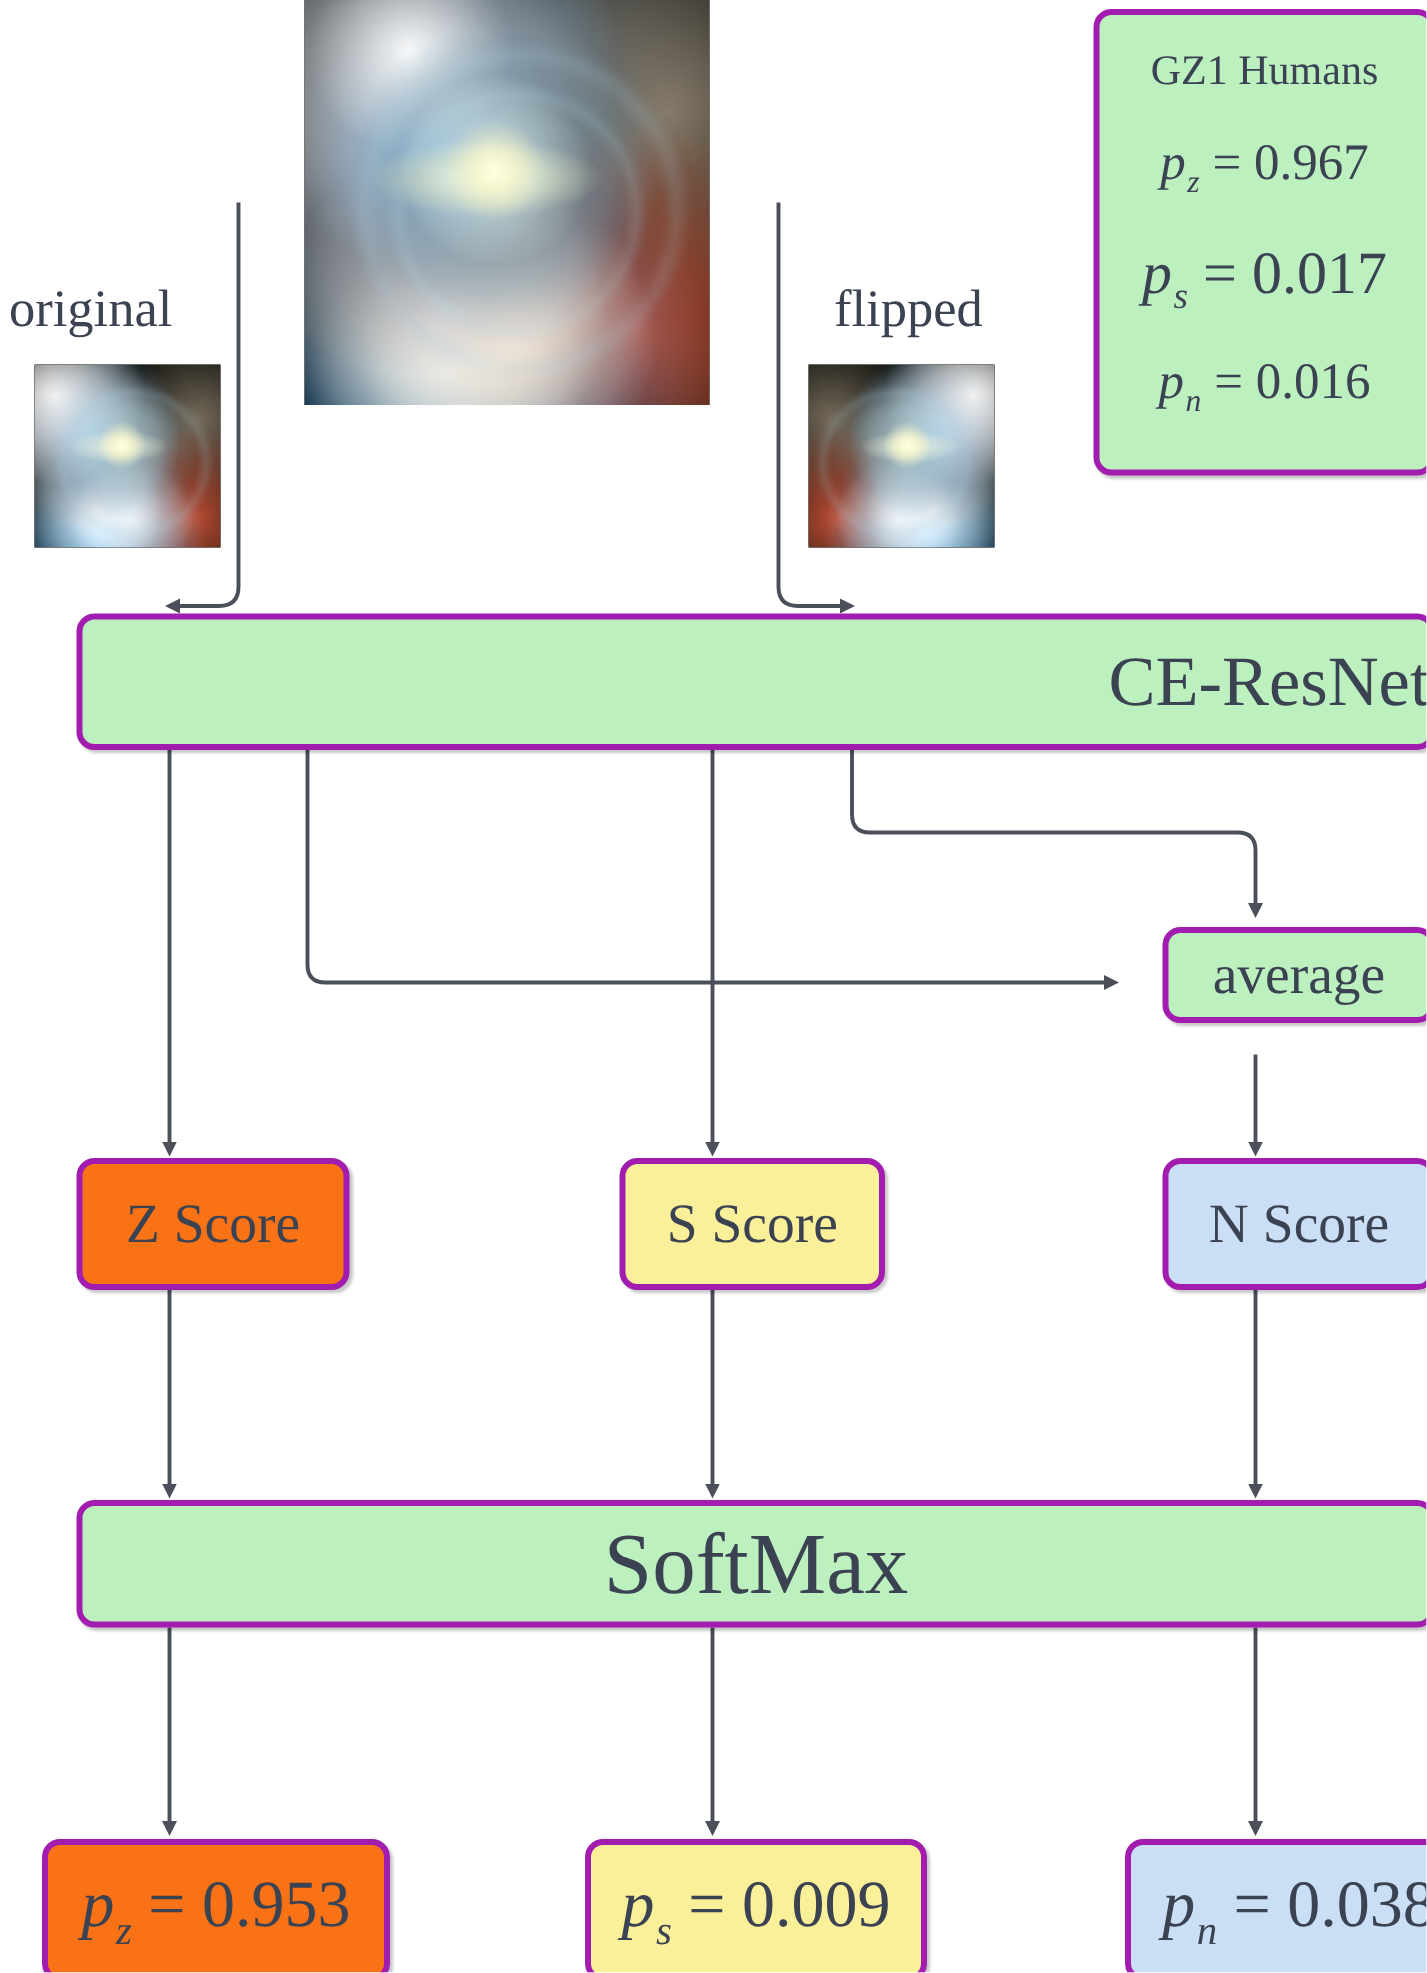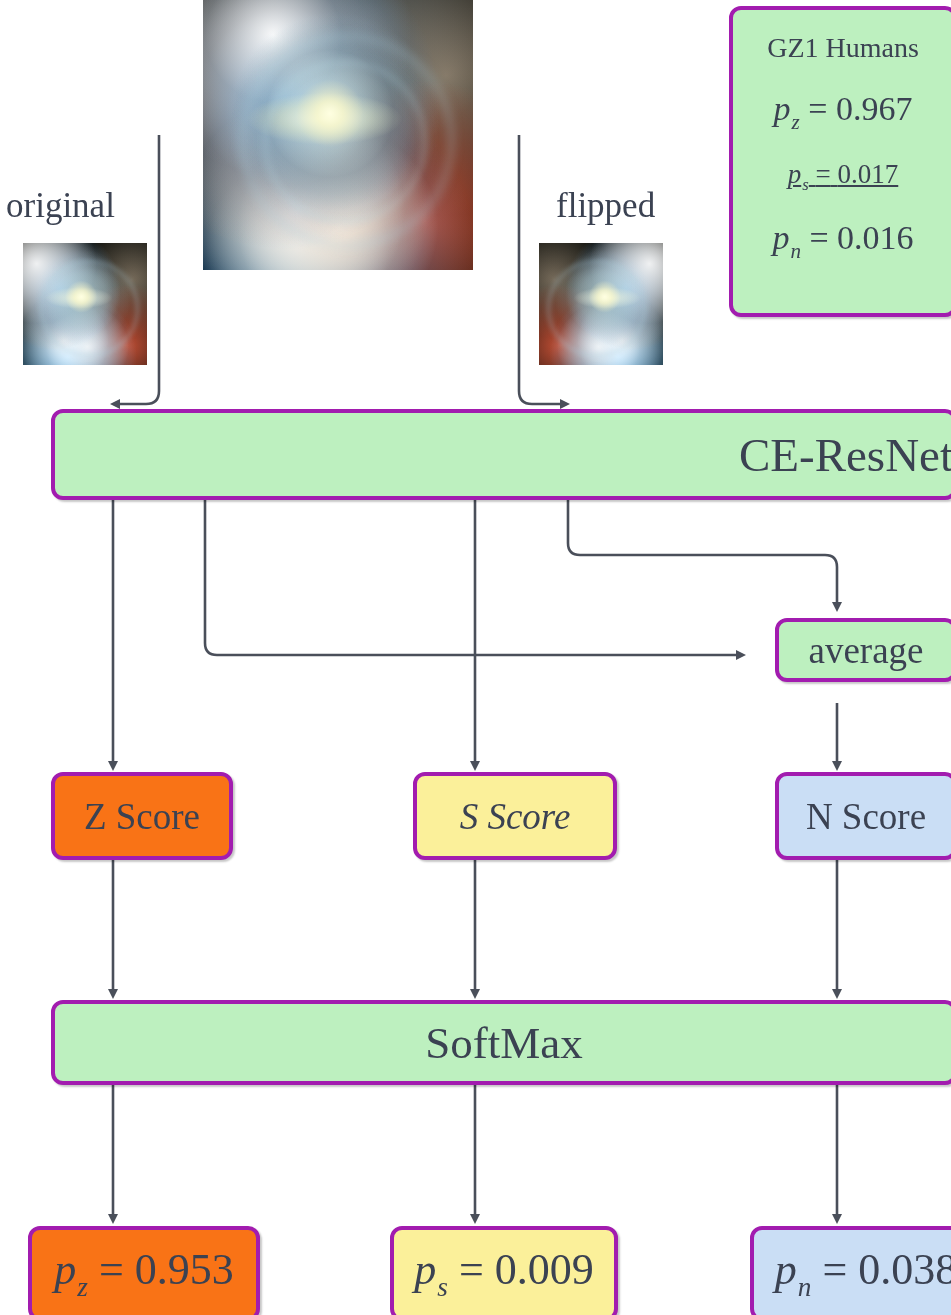--- a/index.html
+++ b/index.html
@@ -95,21 +95,21 @@
 
   <div class="box green" style="left:701px;top:6px;width:228px;height:311px;flex-direction:column;justify-content:flex-start;padding-top:22px;">
     <div class="lbl" style="font-size:28px;">GZ1 Humans</div>
 
     <div class="lbl" style="font-size:34px;margin-top:26px;">
       <span class="mathp">p</span><span class="sub">z</span>
       <span class="eq">=</span>
       <span class="eq">0.967</span>
     </div>
 
-    <div class="lbl" style="font-size:27px;margin-top:24px;text-decoration:underline;">
+    <div class="lbl" style="font-size:40px;margin-top:24px;">
       <span class="mathp">p</span><span class="sub">s</span>
       <span class="eq">=</span>
       <span class="eq">0.017</span>
     </div>
 
     <div class="lbl" style="font-size:34px;margin-top:24px;">
       <span class="mathp">p</span><span class="sub">n</span>
       <span class="eq">=</span>
       <span class="eq">0.016</span>
     </div>
@@ -156,30 +156,30 @@
   </div>
 
   <div class="box green" style="left:747px;top:618px;width:182px;height:64px;">
     <span class="lbl" style="font-size:37px;">average</span>
   </div>
 
   <div class="box pink" style="left:23px;top:772px;width:182px;height:88px;">
     <span class="lbl" style="font-size:37px;">Z Score</span>
   </div>
 
-  <div class="box yellow" style="left:385px;top:772px;width:204px;height:88px;font-style:italic;">
+  <div class="box yellow" style="left:385px;top:772px;width:177px;height:88px;">
     <span class="lbl" style="font-size:37px;">S Score</span>
   </div>
 
   <div class="box blue" style="left:747px;top:772px;width:182px;height:88px;">
     <span class="lbl" style="font-size:37px;">N Score</span>
   </div>
 
   <div class="box green" style="left:23px;top:1000px;width:906px;height:85px;">
-    <span class="lbl" style="font-size:45px;">SoftMax</span>
+    <span class="lbl" style="font-size:58px;">SoftMax</span>
   </div>
 
   <div class="box pink" style="left:0px;top:1226px;width:232px;height:95px;">
     <span class="lbl" style="font-size:44px;">
       <span class="mathp">p</span><span class="sub">z</span>
       <span class="eq">=</span>
       <span class="eq">0.953</span>
     </span>
   </div>
 

